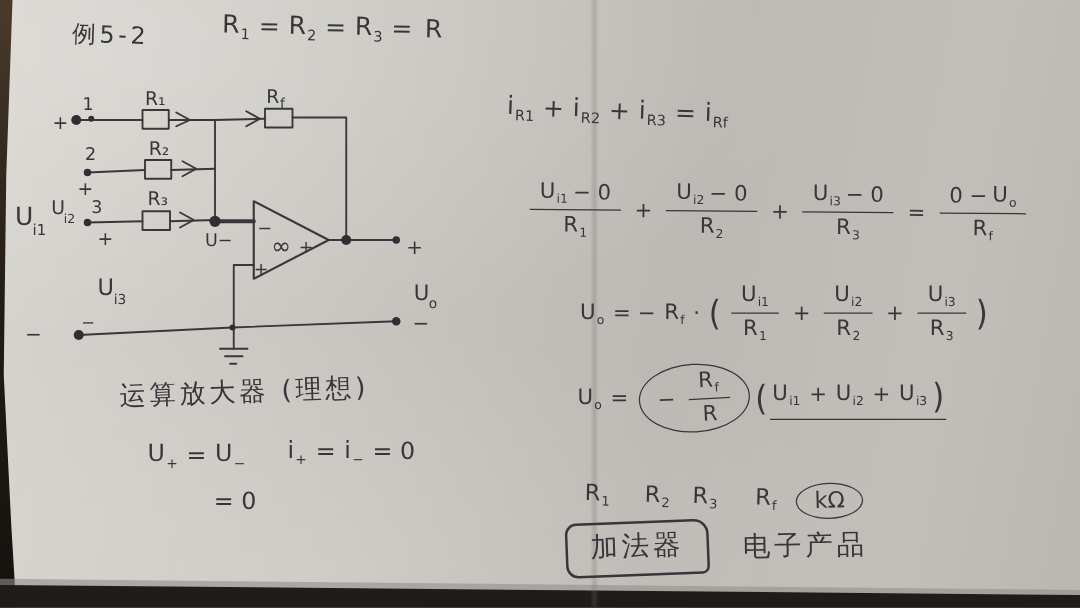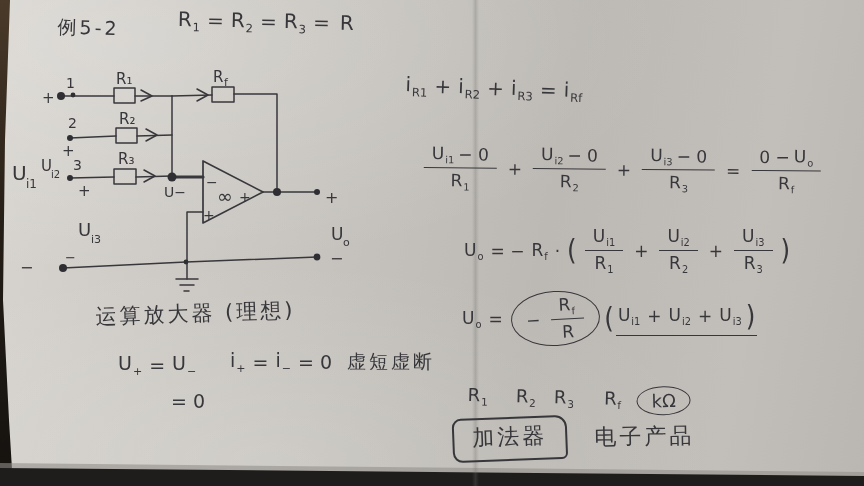--- a/index.html
+++ b/index.html
@@ -281,19 +281,18 @@
         <span class="tk-vs"><span class="tk-base">U</span><span class="tk-sub">+</span></span>
         <span class="tk-txt">=</span>
         <span class="tk-vs"><span class="tk-base">U</span><span class="tk-sub">−</span></span>
       </div>
       <div class="eq" style="left: 228px; top: 349px; font-size: 19px; transform: rotate(0deg);">
         <span class="tk-vs"><span class="tk-base">i</span><span class="tk-sub">+</span></span>
         <span class="tk-txt">=</span>
         <span class="tk-vs"><span class="tk-base">i</span><span class="tk-sub">−</span></span>
         <span class="tk-txt">= 0</span>
         <span class="tk-gap" style="width: 5px;"></span>
-        <span class="tk-txt cjk">虚短虚断</span>
       </div>
       <div class="eq" style="left: 166px; top: 390px; font-size: 19px; transform: rotate(0deg);">
         <span class="tk-txt">= 0</span>
       </div>
     </div>
 </div>
 
 </body></html>

